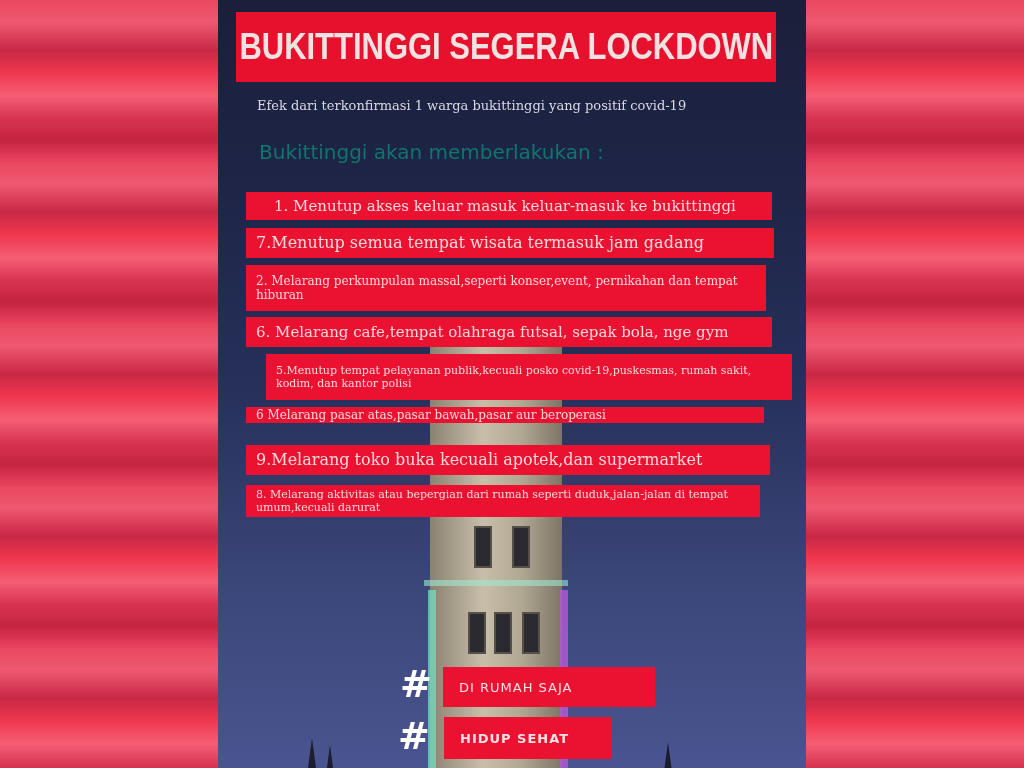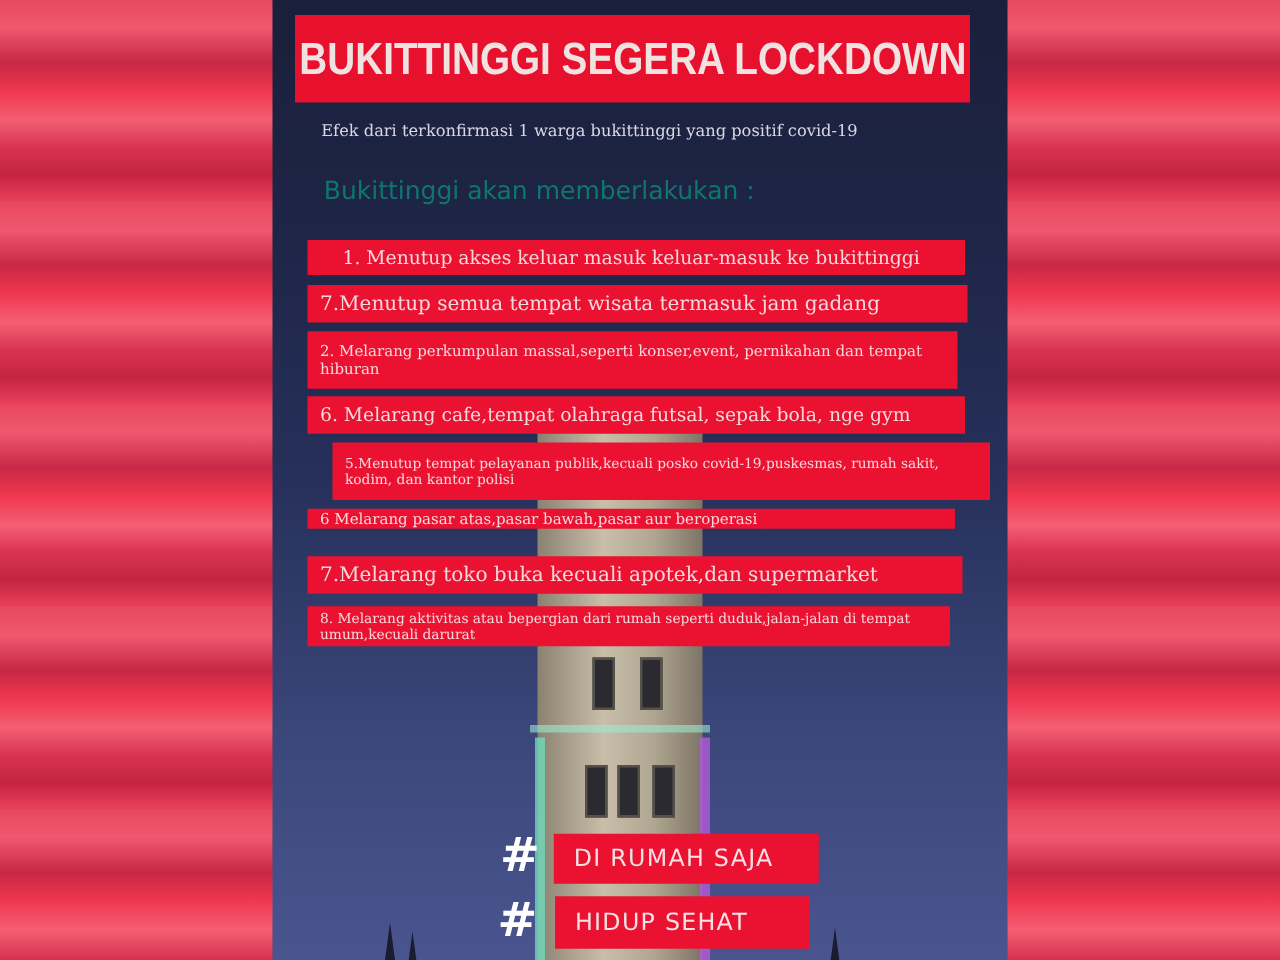--- a/index.html
+++ b/index.html
@@ -26,21 +26,21 @@
   .tower .glow-p{position:absolute;right:-6px;top:260px;width:8px;height:180px;background:#b35bd9;opacity:.8;}
   .title-box{position:absolute;left:236px;top:12px;width:540px;height:70px;background:#e8112d;
     display:flex;align-items:center;justify-content:center;}
   .title{color:#f1e2e2;font-family:"Liberation Sans",sans-serif;font-weight:bold;font-size:36px;letter-spacing:0px;transform:scaleX(0.86);white-space:nowrap;}
   .subtitle{position:absolute;left:257px;top:82px;color:#d9d9e6;font-family:"DejaVu Serif",serif;font-size:13px;white-space:nowrap;margin-top:16px;}
   .heading{position:absolute;left:259px;top:140px;color:#0f766e;font-family:"DejaVu Sans",sans-serif;font-size:20px;white-space:nowrap;text-align:center;}
   .item{position:absolute;background:#ea1230;color:#f6d8dc;font-family:"DejaVu Serif",serif;box-sizing:border-box;padding:0 10px;display:flex;align-items:center;line-height:1.2;}
   .item.big{font-size:15px;white-space:nowrap;}
   .item.small{font-size:12px;padding:2px 10px;}
   .tag-hash{position:absolute;color:#ffffff;font-family:"DejaVu Sans",sans-serif;font-weight:bold;font-size:38px;}
-  .tag{position:absolute;background:#ea1230;color:#f8e0e4;font-family:"DejaVu Sans",sans-serif;font-size:19px;letter-spacing:1px;display:flex;align-items:center;padding-left:16px;box-sizing:border-box;}
+  .tag{position:absolute;background:#ea1230;color:#f8e0e4;font-family:"DejaVu Sans",sans-serif;font-size:13px;letter-spacing:1px;display:flex;align-items:center;padding-left:16px;box-sizing:border-box;}
   .spire{position:absolute;width:0;height:0;border-left:4px solid transparent;border-right:4px solid transparent;border-bottom:30px solid #1a1d30;}
 </style>
 </head>
 <body>
 
 <div class="side left"></div>
 <div class="side right"></div>
 
 <div class="poster">
   <div class="tower" style="left:212px;top:330px;">
@@ -63,19 +63,19 @@
 </div>
 <div class="subtitle">Efek dari terkonfirmasi 1 warga bukittinggi yang positif covid-19</div>
 <div class="heading">Bukittinggi akan memberlakukan :</div>
 
 <div class="item big" style="left:246px;top:192px;width:526px;height:28px;padding-left:28px;">1. Menutup akses keluar masuk keluar-masuk ke bukittinggi</div>
 <div class="item big" style="left:246px;top:228px;width:528px;height:30px;font-size:16px;">7.Menutup semua tempat wisata termasuk jam gadang</div>
 <div class="item small" style="left:246px;top:265px;width:520px;height:46px;">2. Melarang perkumpulan massal,seperti konser,event, pernikahan dan tempat hiburan</div>
 <div class="item big" style="left:246px;top:317px;width:526px;height:30px;">6. Melarang cafe,tempat olahraga futsal, sepak bola, nge gym</div>
 <div class="item small" style="left:246px;top:354px;width:526px;height:46px;font-size:11px;margin-left:20px;">5.Menutup tempat pelayanan publik,kecuali posko covid-19,puskesmas, rumah sakit, kodim, dan kantor polisi</div>
 <div class="item big" style="left:246px;top:407px;width:518px;height:16px;font-size:12px;">6 Melarang pasar atas,pasar bawah,pasar aur beroperasi</div>
-<div class="item big" style="left:246px;top:445px;width:524px;height:30px;font-size:16px;">7.Melarang toko buka kecuali apotek,dan supermarket</div>
+<div class="item big" style="left:246px;top:445px;width:524px;height:30px;font-size:16px;">9.Melarang toko buka kecuali apotek,dan supermarket</div>
 <div class="item small" style="left:246px;top:485px;width:514px;height:32px;font-size:11px;">8. Melarang aktivitas atau bepergian dari rumah seperti duduk,jalan-jalan di tempat umum,kecuali darurat</div>
 
 <div class="tag-hash" style="left:400px;top:662px;">#</div>
 <div class="tag" style="left:443px;top:667px;width:212px;height:40px;">DI RUMAH SAJA</div>
 <div class="tag-hash" style="left:398px;top:714px;">#</div>
-<div class="tag" style="left:444px;top:717px;width:204px;height:42px;">HIDUP SEHAT</div>
+<div class="tag" style="left:444px;top:717px;width:168px;height:42px;font-weight:bold;">HIDUP SEHAT</div>
 
 </body></html>

